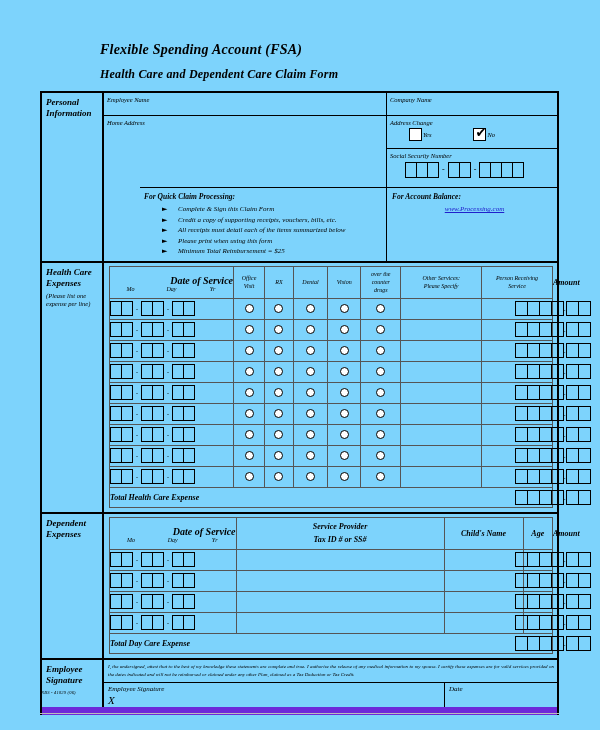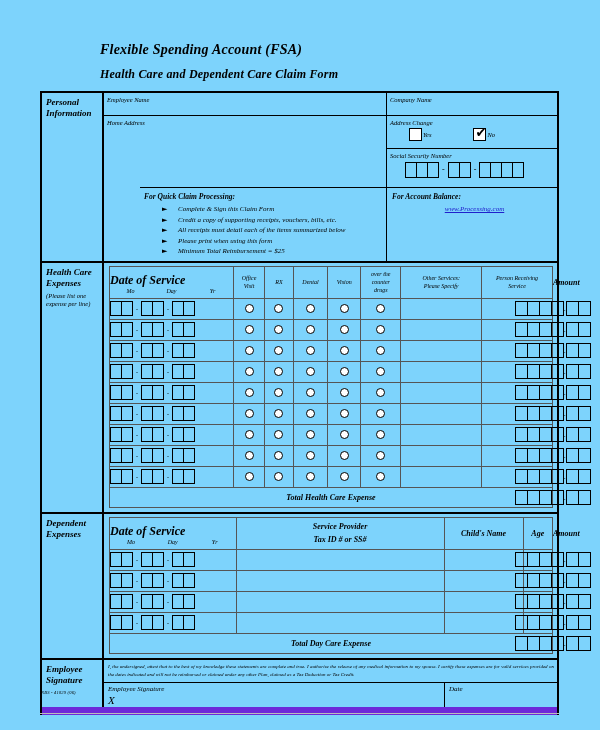--- a/index.html
+++ b/index.html
@@ -66,21 +66,21 @@
     font-family:"DejaVu Sans",sans-serif;font-size:7px;}
   .qc-link{display:block;text-align:center;font-size:7px;color:#2020cc;text-decoration:underline;padding-top:3px;}
 
   
   .tblwrap{padding:3px 4px 4px 5px;}
   table.grid{border-collapse:collapse;width:100%;border:1.5px solid #000;table-layout:fixed;}
   table.grid td,table.grid th{border:1px solid #555;padding:0;vertical-align:middle;}
   .hdr{font-weight:bold;font-size:8px;text-align:center;line-height:11px;}
   .hdr-sm{font-weight:normal;font-size:6px;text-align:center;line-height:8px;}
   .hdr-cell{height:32px;}
-  .dos-top{font-weight:bold;font-size:12px;text-align:left;padding-top:3px;}
+  .dos-top{font-weight:bold;font-size:10px;text-align:right;padding-top:3px;}
   .dos-sub{display:flex;font-size:6px;}
   .dos-sub span{flex:1;text-align:center;}
 
   
   .date-cell{padding:2px 0 2px 3px;}
   .dbox{display:flex;align-items:center;}
   .dgrp{display:flex;border:1px solid #000;}
   .dgrp i{display:block;width:10px;height:13px;border-right:1px solid #000;}
   .dgrp i:last-child{border-right:none;}
   .dsep{width:8px;text-align:center;font-size:6px;}
@@ -88,21 +88,21 @@
   
   .amt-cell{padding:2px 3px 2px 0;}
   .abox{display:flex;align-items:center;justify-content:center;}
   .agrp{display:flex;border:1px solid #000;}
   .agrp i{display:block;width:11px;height:13px;border-right:1px solid #000;}
   .agrp i:last-child{border-right:none;}
   .adot{width:5px;text-align:center;font-size:8px;line-height:13px;}
 
   .radio{width:7px;height:7px;border:1.2px solid #000;border-radius:50%;margin:0 auto;background:#fff;}
   .rowh{height:21px;}
-  .total-td{text-align:center;font-weight:bold;font-size:8px;padding-right:4px;}
+  .total-td{text-align:left;font-weight:bold;font-size:8px;padding-right:4px;}
   .total-row{height:20px;}
 
   
   .sig-attest{font-size:5px;line-height:8px;padding:3px 3px 3px 4px;border-bottom:1px solid #000;text-align:justify;}
   .sig-row{display:flex;height:24px;}
   .sig-left{flex:1;border-right:1px solid #000;box-sizing:border-box;padding:1px 0 0 4px;}
   .sig-right{width:112px;flex:0 0 112px;box-sizing:border-box;padding:1px 0 0 4px;}
   .sig-cap{font-size:7px;line-height:10px;}
   .sig-x{font-size:11px;line-height:12px;}
 

